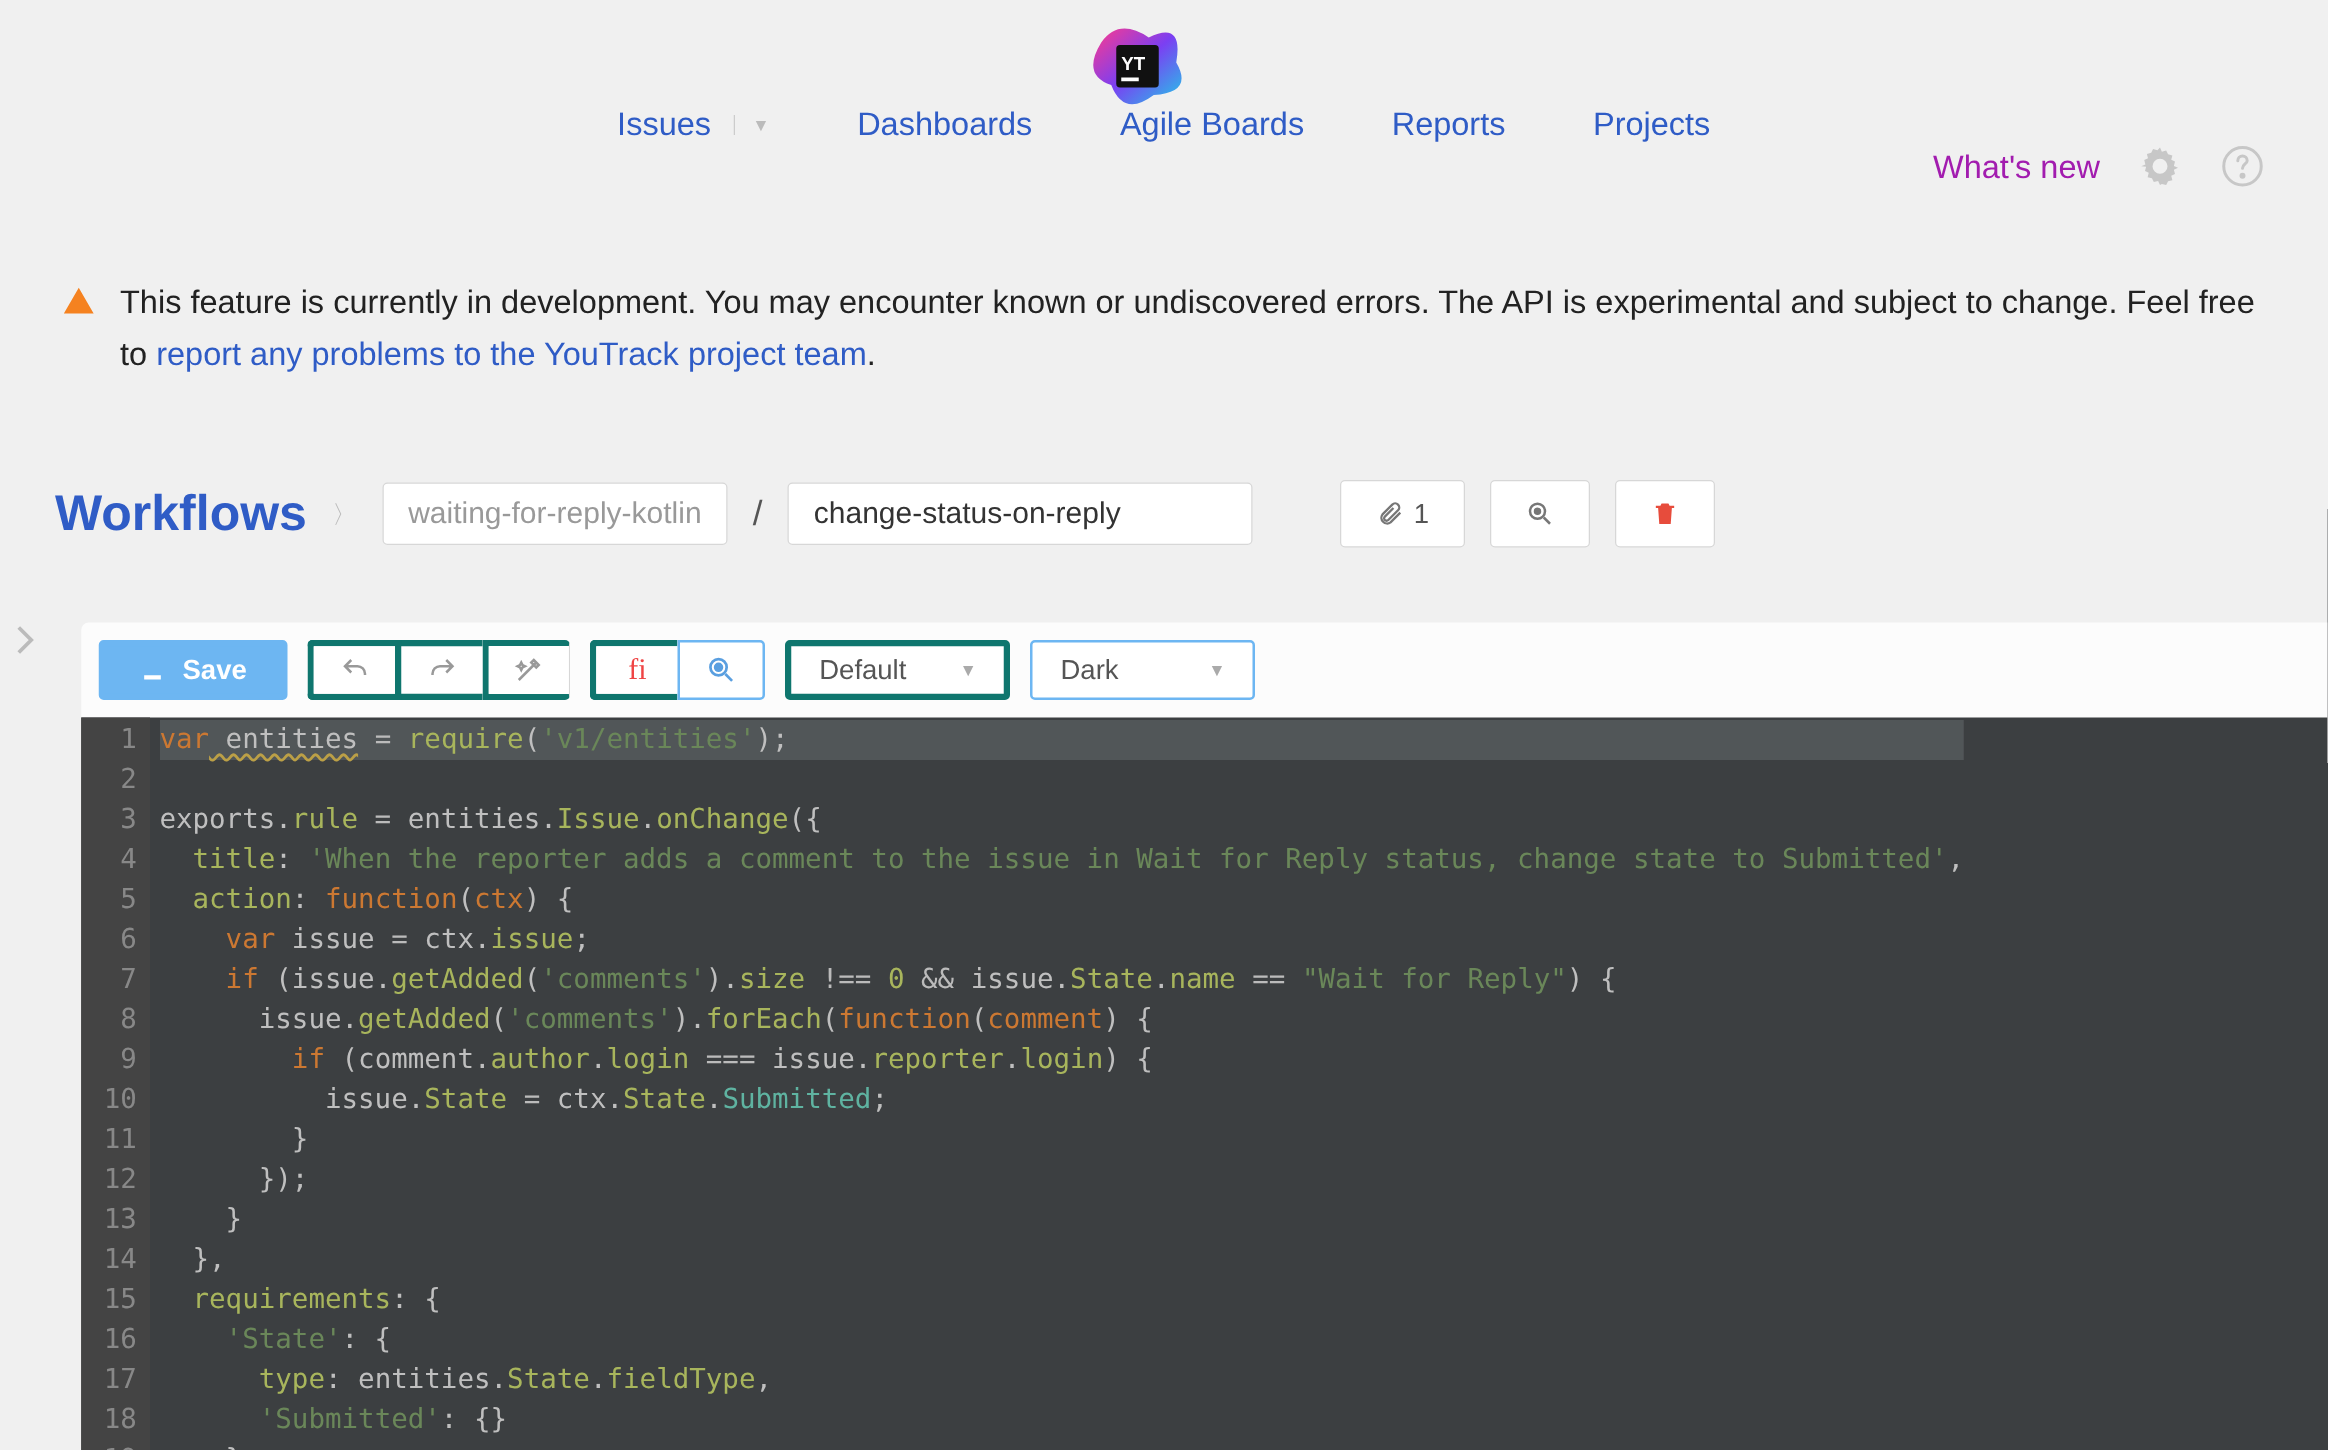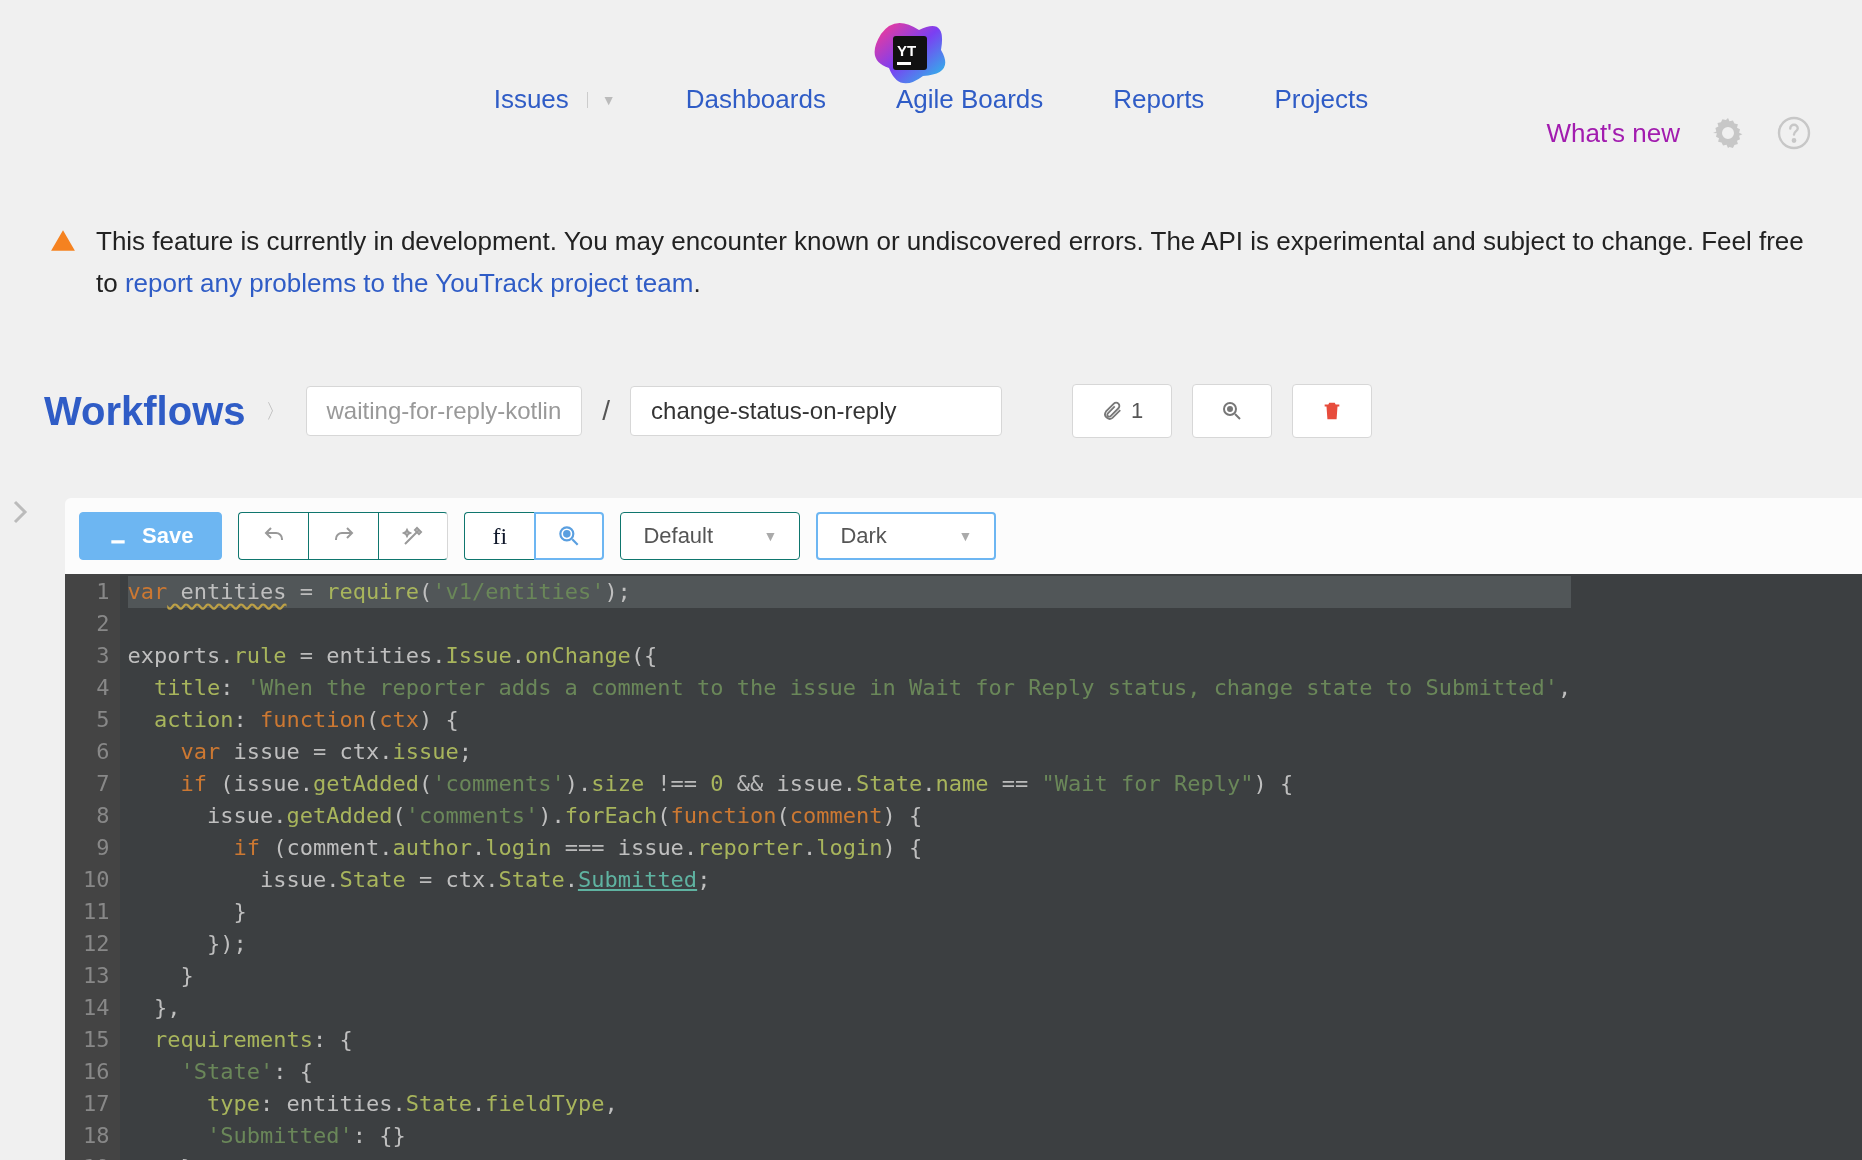--- a/index.html
+++ b/index.html
@@ -33,21 +33,21 @@
   .action-btn { background:#fff; border:1px solid #d7d7d7; border-radius:4px; width:80px; height:54px; display:flex; align-items:center; justify-content:center; gap:8px; font-size:22px; color:#555; }
   .action-btn.trash svg { color:#e74c3c; }
   .action-btn.clip { width:100px; }
 
   
   .expand-chevron { position:absolute; left:0; margin-top:52px; width:40px; height:44px; display:flex; align-items:center; justify-content:center; color:#bbb; }
 
   
   .editor-wrap { margin: 60px 0 0 65px; background:#fcfcfc; border-top-left-radius:6px; }
   .toolbar { display:flex; align-items:center; padding:14px 14px; gap:16px; }
-  .btn { background:#fff; border:1px solid #0f766e; border-radius:4px; height:48px; display:flex; align-items:center; justify-content:center; }
+  .btn { background:#fff; border:5px solid #0f766e; border-radius:4px; height:48px; display:flex; align-items:center; justify-content:center; }
   .btn-save { background:#6db6f2; border-color:#6db6f2; color:#fff; font-size:22px; font-weight:600; padding:0 28px; gap:14px; }
   .btn-save svg { fill:#fff; }
   .btn-group { display:flex; }
   .btn-group .btn { border-radius:0; border-right:0; width:70px; }
   .btn-group .btn:first-child { border-top-left-radius:4px; border-bottom-left-radius:4px; }
   .btn-group .btn:last-child { border-top-right-radius:4px; border-bottom-right-radius:4px; border-right:1px solid #d7d7d7; }
   .btn-group .btn.active { border:2px solid #6db6f2; }
   .btn.icon-btn { width:70px; color:#777; }
   .select { display:flex; align-items:center; }
   .select .btn { padding:0 22px; gap:30px; font-size:22px; color:#555; }
@@ -63,21 +63,21 @@
   .code { padding: 2px 0 2px 8px; white-space:pre; }
   .code .hl { background:#515658; display:inline-block; width:100%; }
   .kw { color:#cc7832; }
   .fn { color:#a8b55c; }
   .id { color:#bfbfbf; }
   .str { color:#6a8759; }
   .num { color:#a8b55c; }
   .prop { color:#a8b55c; }
   .pu { color:#bfbfbf; }
   .param { color:#cc7832; }
-  .teal { color:#5fb3a1;text-decoration:underline; }
+  .teal { color:#5fb3a1; }
   .warnu { text-decoration: underline wavy #bca046; text-underline-offset:4px; }
 </style>
 </head>
 <body>
 <div class="page">
 
 <div class="header">
   <div class="logo-wrap">
     <svg width="80" height="64" viewBox="0 0 80 64">
       <path d="M10 14 Q24 -6 48 10 Q76 -4 70 30 Q84 54 52 56 Q28 74 18 48 Q-6 40 10 14 Z" fill="url(#g)"></path>
@@ -185,21 +185,21 @@
               <path d="M15 14l5-5-5-5M20 9H10a6 6 0 00-6 6v1"></path>
             </svg>
       </button>
       <button class="btn icon-btn">
         <svg width="24" height="24" viewBox="0 0 24 24" fill="none" stroke="#999" stroke-width="2">
               <path d="M4 20L18 6m-2-2l4 4-2 2-4-4 2-2zM6 6l1 2 2 1-2 1-1 2-1-2-2-1 2-1 1-2z"></path>
             </svg>
       </button>
     </div>
     <div class="btn-group">
-      <button class="btn icon-btn" style="font-family:serif;font-size:24px;color:#0f172a;">fi</button>
+      <button class="btn icon-btn" style="font-family:serif;font-size:24px;color:#ef4444;">fi</button>
       <button class="btn icon-btn active">
         <svg width="26" height="26" viewBox="0 0 24 24" fill="none" stroke="#5a9fe0" stroke-width="2">
               <circle cx="10" cy="10" r="6"></circle>
               <circle cx="10" cy="10" r="2.5" fill="#5a9fe0"></circle>
               <path d="M15 15l5 5"></path>
             </svg>
       </button>
     </div>
     <div class="select">
       <div class="btn" style="width:180px;justify-content:space-between;">

